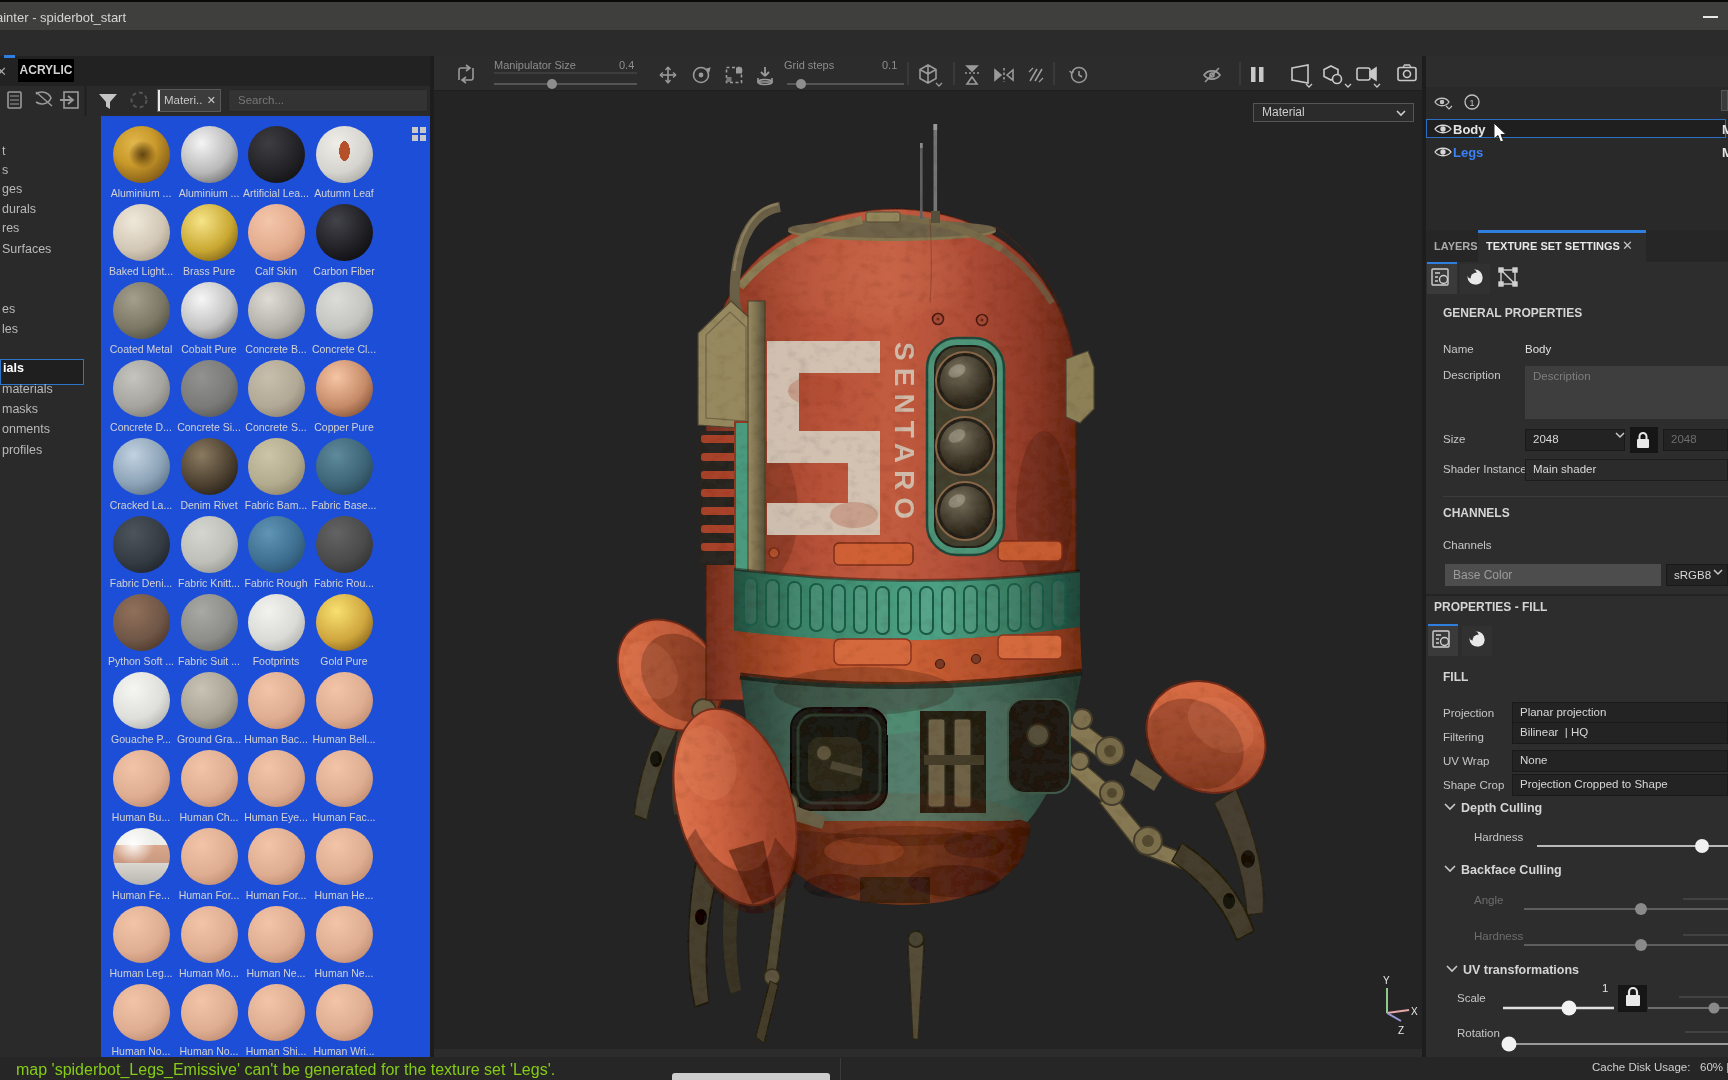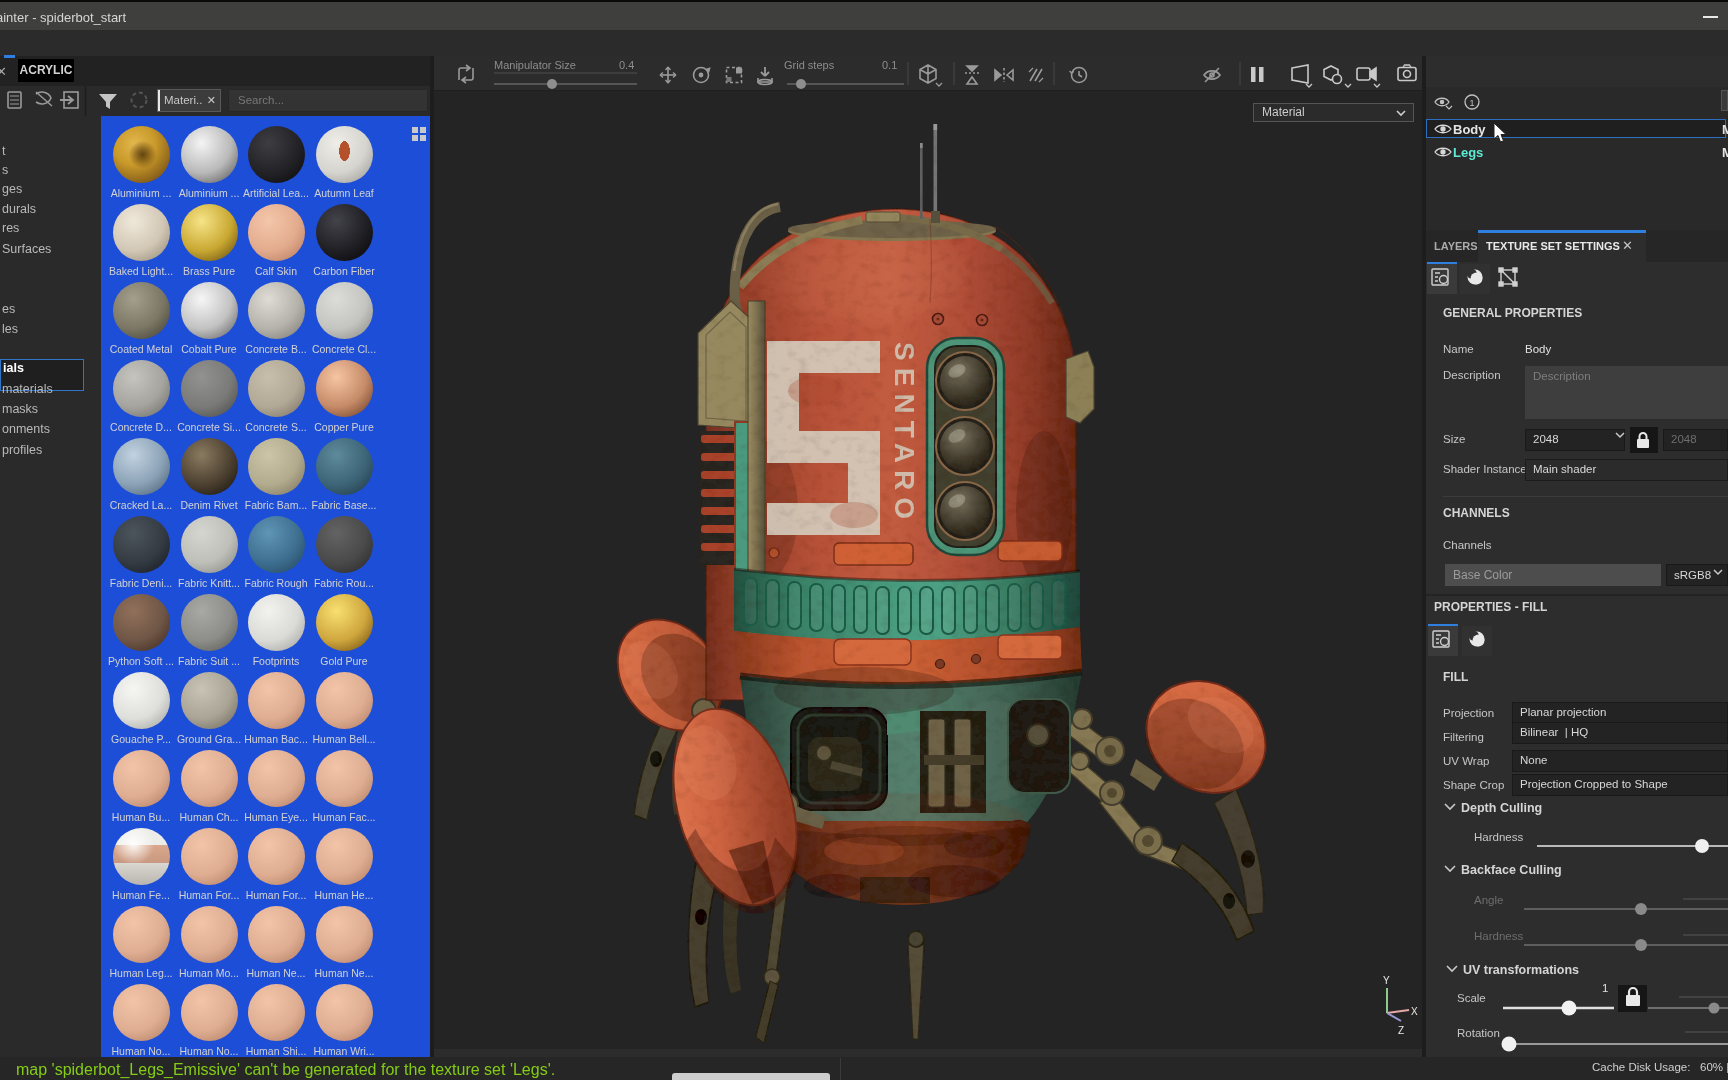--- a/index.html
+++ b/index.html
@@ -78,21 +78,21 @@
 </div>
 <div id="lcats">
         <div style="top:28px">t</div>
         <div style="top:47px">s</div>
         <div style="top:66px">ges</div>
         <div style="top:86px">durals</div>
         <div style="top:105px">res</div>
         <div style="top:126px">Surfaces</div>
         <div style="top:186px">es</div>
         <div style="top:206px">les</div>
-        <div style="top:243px;left:0;width:84px;height:32px;border:1px solid #2e75c8;background:#1f1f1f;color:#fff;font-weight:bold;padding-left:2px;line-height:16px">ials</div>
+        <div style="top:243px;left:0;width:84px;height:26px;border:1px solid #2e75c8;background:#1f1f1f;color:#fff;font-weight:bold;padding-left:2px;line-height:16px">ials</div>
         <div style="top:266px">materials</div>
         <div style="top:286px">masks</div>
         <div style="top:306px">onments</div>
         <div style="top:327px">profiles</div>
       </div>
 <div id="lgrid">
         <div class="cell" style="left:6px;top:9.5px">
           <div class="sph" style="background:radial-gradient(circle at 52% 50%, rgba(80,52,8,.85) 0%, rgba(80,52,8,.55) 14%, rgba(80,52,8,0) 34%), radial-gradient(circle at 38% 32%, #e2b84e 0%, #c9992a 40%, #8a611a 75%, #5e3f0c 95%)"></div>
           <div class="lab">Aluminium ...</div>
         </div>
@@ -683,21 +683,21 @@
         </svg></div>
 </div>
 <div class="vline" style="left:430px;top:56px;width:4px;height:1001px"></div>
 <div class="vline" style="left:1422px;top:56px;width:4px;height:1001px"></div>
 <div id="rp">
 <div style="position:absolute;left:0;top:31px;width:302px;height:143px;background:#292929"></div>
 <div style="position:absolute;left:295px;top:34px;width:7px;height:21px;background:#3b3b3b;border:1px solid #555"></div>
 <div style="position:absolute;left:0;top:63px;width:300px;height:19px;background:#1f1f1f;border:1px solid #2a6fc0"></div>
 <span style="position:absolute;left:27px;top:66px;font-weight:bold;font-size:13px;color:#e4e4e4">Body</span>
 <span style="position:absolute;left:296px;top:66px;font-weight:bold;font-size:13px;color:#e4e4e4">Ma</span>
-<span style="position:absolute;left:27px;top:89px;font-weight:bold;font-size:13px;color:#5eead4">Legs</span>
+<span style="position:absolute;left:27px;top:89px;font-weight:bold;font-size:13px;color:#3b82f6">Legs</span>
 <span style="position:absolute;left:296px;top:89px;font-weight:bold;font-size:13px;color:#e4e4e4">Ma</span>
 <div style="position:absolute;left:0;top:174px;width:302px;height:32px;background:#262626"></div>
 <div style="position:absolute;left:52px;top:174px;width:168px;height:32px;background:#2d2d2d;border-top:3px solid #2f7fe0"></div>
 <span style="position:absolute;left:8px;top:184px;font-weight:bold;font-size:11px;color:#ababab">LAYERS</span>
 <span style="position:absolute;left:60px;top:184px;font-weight:bold;font-size:11px;color:#e8e8e8">TEXTURE SET SETTINGS</span>
 <span style="position:absolute;left:196px;top:182px;font-size:13px;color:#c4c4c4">✕</span>
 <div style="position:absolute;left:1px;top:208px;width:30px;height:30px;background:#3a3a3a"></div>
 <div style="position:absolute;left:1px;top:206px;width:30px;height:2px;background:#2f7fe0"></div>
 <div style="position:absolute;left:34px;top:208px;width:30px;height:30px;background:#313131"></div>
 <span class="sechead" style="position:absolute;left:17px;top:250px">GENERAL PROPERTIES</span>

